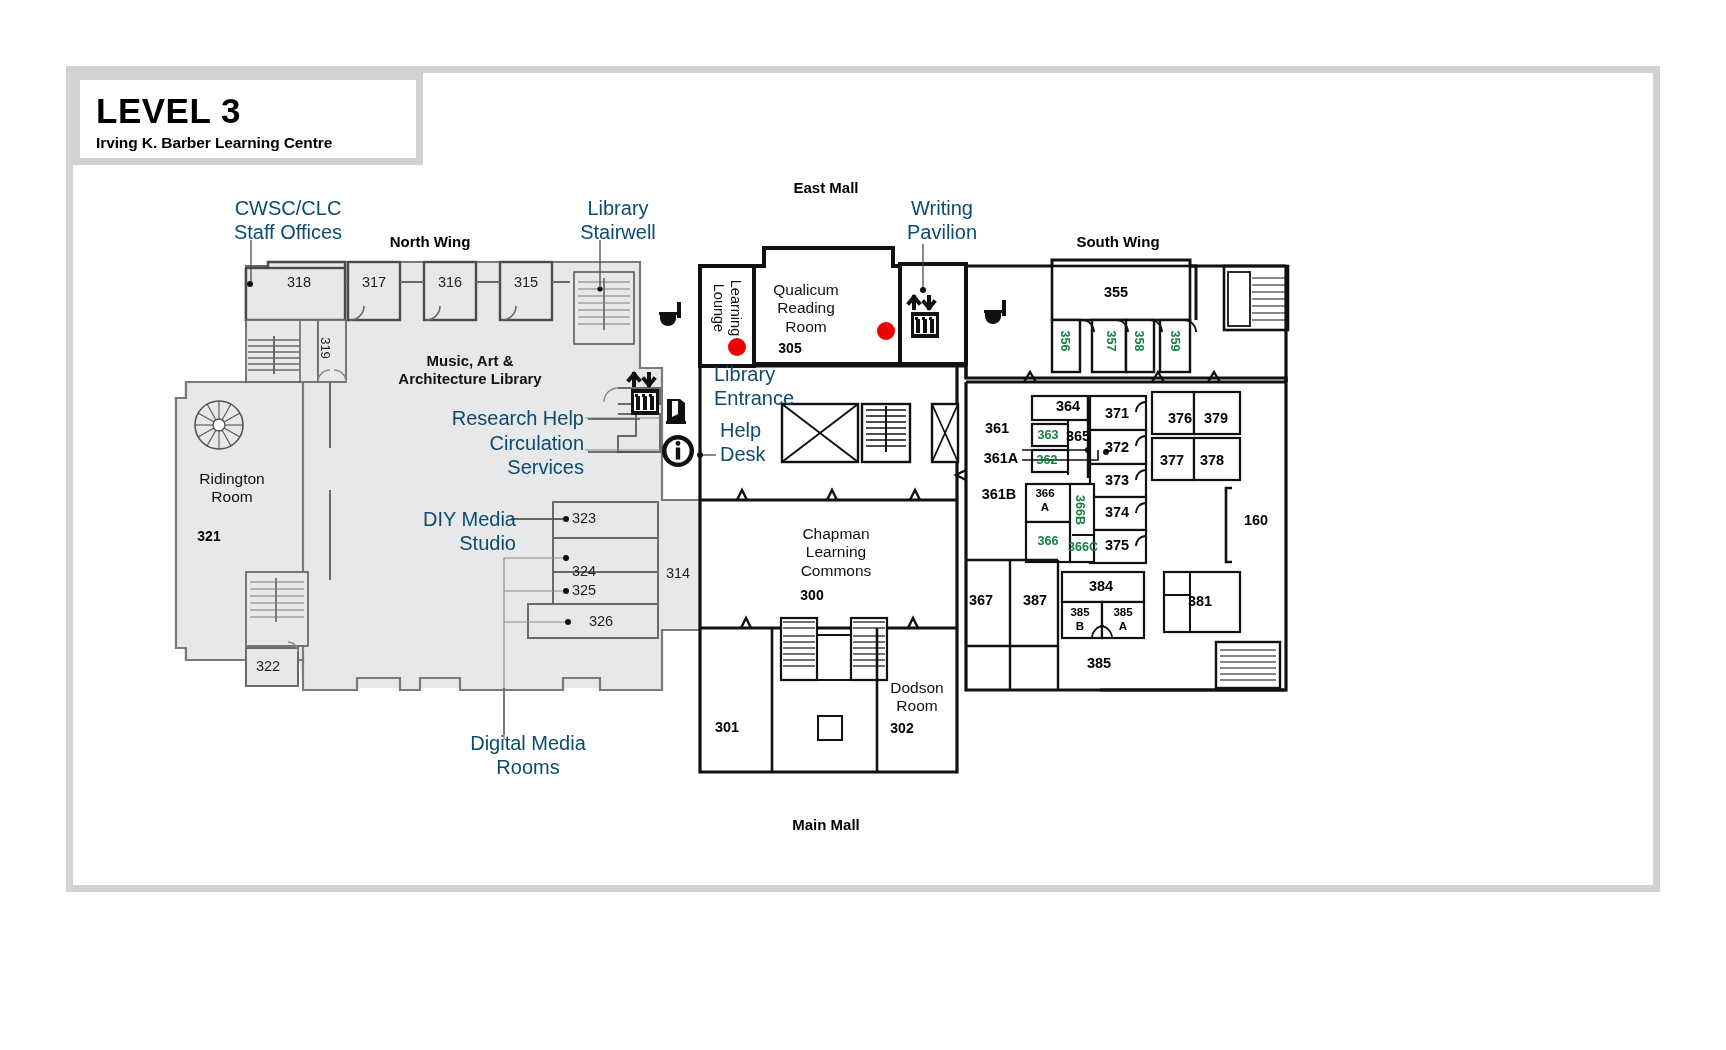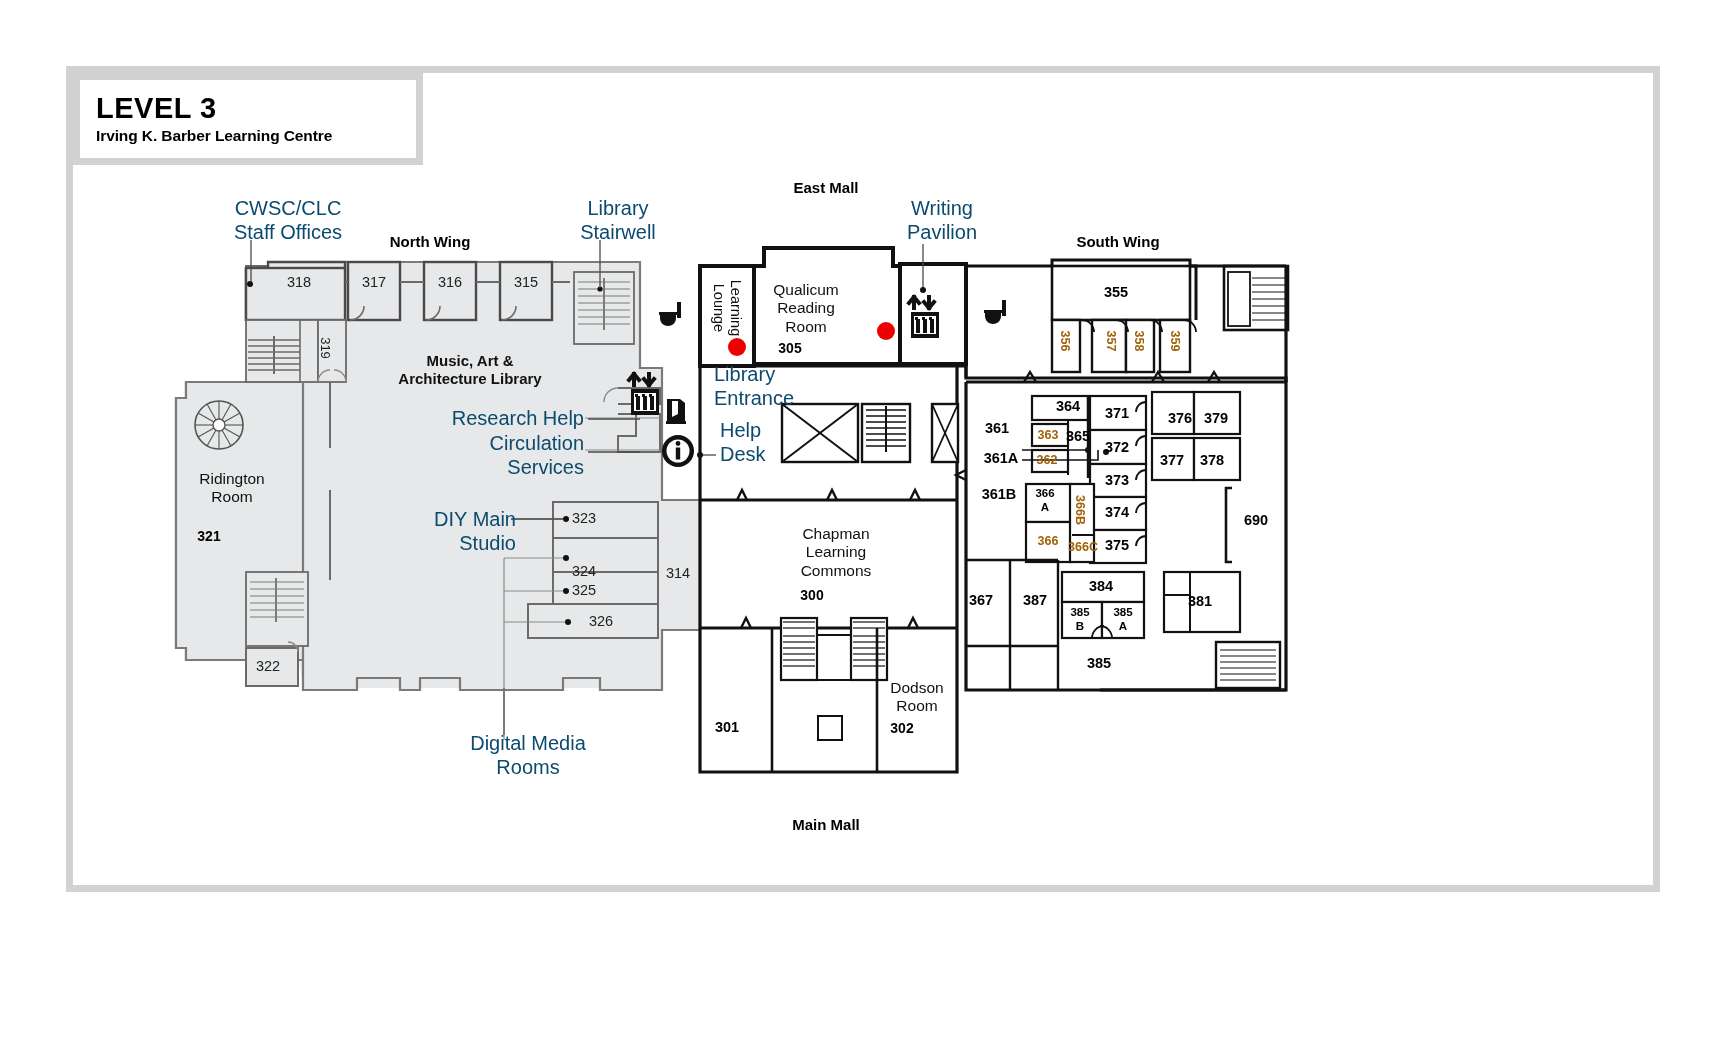--- a/index.html
+++ b/index.html
@@ -27,21 +27,21 @@
   
   .title-block {
     position: absolute;
     left: 73px; top: 73px;
     width: 350px; height: 92px;
     background: #ffffff;
     border: 7px solid #d2d2d2;
     padding: 13px 0 0 16px;
   }
   .title-main {
-    font-size: 29px;
+    font-size: 35px;
     font-weight: bold;
     letter-spacing: 0.5px;
     color: #000;
     line-height: 1.05;
   }
   .title-sub {
     font-size: 15.5px;
     font-weight: bold;
     color: #000;
     margin-top: 4px;
@@ -67,21 +67,21 @@
   .lbl.lft { transform: translate(0, -50%); }
   .lbl.rgt { transform: translate(-100%, -50%); text-align: right; }
 
   .t-wing   { font-size: 15px; font-weight: bold; }
   .t-mall   { font-size: 15px; font-weight: bold; }
   .t-callout{ font-size: 20px; font-weight: normal; color: #0c4a6e; }
   .t-callout-b{ font-size: 15px; font-weight: bold; color: #111; }
   .t-roomname{ font-size: 15.5px; font-weight: normal; color: #111; }
   .t-roomnum{ font-size: 14px; font-weight: bold; color: #000; }
   .t-num    { font-size: 14.5px; font-weight: bold; color: #000; }
-  .t-num-sm { font-size: 12.5px; font-weight: bold; color: #a16207; }
+  .t-num-sm { font-size: 12.5px; font-weight: bold; color: #15803d; }
   .t-num-xs { font-size: 11.5px; font-weight: bold; color: #000; }
   .t-num-lt { font-size: 14.5px; font-weight: normal; color: #222; }
   .t-num-lt-sm { font-size: 13px; font-weight: normal; color: #222; }
   .vert-up { writing-mode: vertical-rl; transform: translate(-50%,-50%) rotate(180deg); }
 
   .icon-abs { position: absolute; transform: translate(-50%,-50%); }
 </style>
 </head>
 <body>
 
@@ -435,21 +435,21 @@
 
   <div class="lbl ctr t-callout" style="left:288px; top:221px;">CWSC/CLC
 Staff Offices</div>
   <div class="lbl ctr t-callout" style="left:618px; top:221px;">Library
 Stairwell</div>
   <div class="lbl ctr t-callout" style="left:942px; top:221px;">Writing
 Pavilion</div>
   <div class="lbl rgt t-callout" style="left:584px; top:419px;">Research Help</div>
   <div class="lbl rgt t-callout" style="left:584px; top:456px;">Circulation
 Services</div>
-  <div class="lbl rgt t-callout" style="left:516px; top:532px;">DIY Main
+  <div class="lbl rgt t-callout" style="left:516px; top:532px;">DIY Media
 Studio</div>
   <div class="lbl ctr t-callout" style="left:528px; top:756px;">Digital Media
 Rooms</div>
   <div class="lbl lft t-callout" style="left:714px; top:387px;">Library
 Entrance</div>
   <div class="lbl lft t-callout" style="left:720px; top:443px;">Help
 Desk</div>
 
   <div class="lbl ctr t-callout-b" style="left:470px; top:370px;">Music, Art &amp;
 Architecture Library</div>
@@ -508,21 +508,21 @@
       <div class="lbl ctr t-num" style="left: 981px; top: 601px;">367</div>
       <div class="lbl ctr t-num" style="left: 1117px; top: 414px;">371</div>
       <div class="lbl ctr t-num" style="left: 1117px; top: 448px;">372</div>
       <div class="lbl ctr t-num" style="left: 1117px; top: 481px;">373</div>
       <div class="lbl ctr t-num" style="left: 1117px; top: 513px;">374</div>
       <div class="lbl ctr t-num" style="left: 1117px; top: 546px;">375</div>
       <div class="lbl ctr t-num" style="left: 1180px; top: 419px;">376</div>
       <div class="lbl ctr t-num" style="left: 1172px; top: 461px;">377</div>
       <div class="lbl ctr t-num" style="left: 1212px; top: 461px;">378</div>
       <div class="lbl ctr t-num" style="left: 1216px; top: 419px;">379</div>
-      <div class="lbl ctr t-num" style="left: 1256px; top: 521px;">690</div>
+      <div class="lbl ctr t-num" style="left: 1256px; top: 521px;">160</div>
       <div class="lbl ctr t-num" style="left: 1200px; top: 602px;">381</div>
       <div class="lbl ctr t-num" style="left: 1101px; top: 587px;">384</div>
       <div class="lbl ctr t-num-xs" style="left: 1080px; top: 620px;">385
 B</div>
       <div class="lbl ctr t-num-xs" style="left: 1123px; top: 620px;">385
 A</div>
       <div class="lbl ctr t-num" style="left: 1099px; top: 664px;">385</div>
       <div class="lbl ctr t-num" style="left: 1035px; top: 601px;">387</div>
     </div>
 

